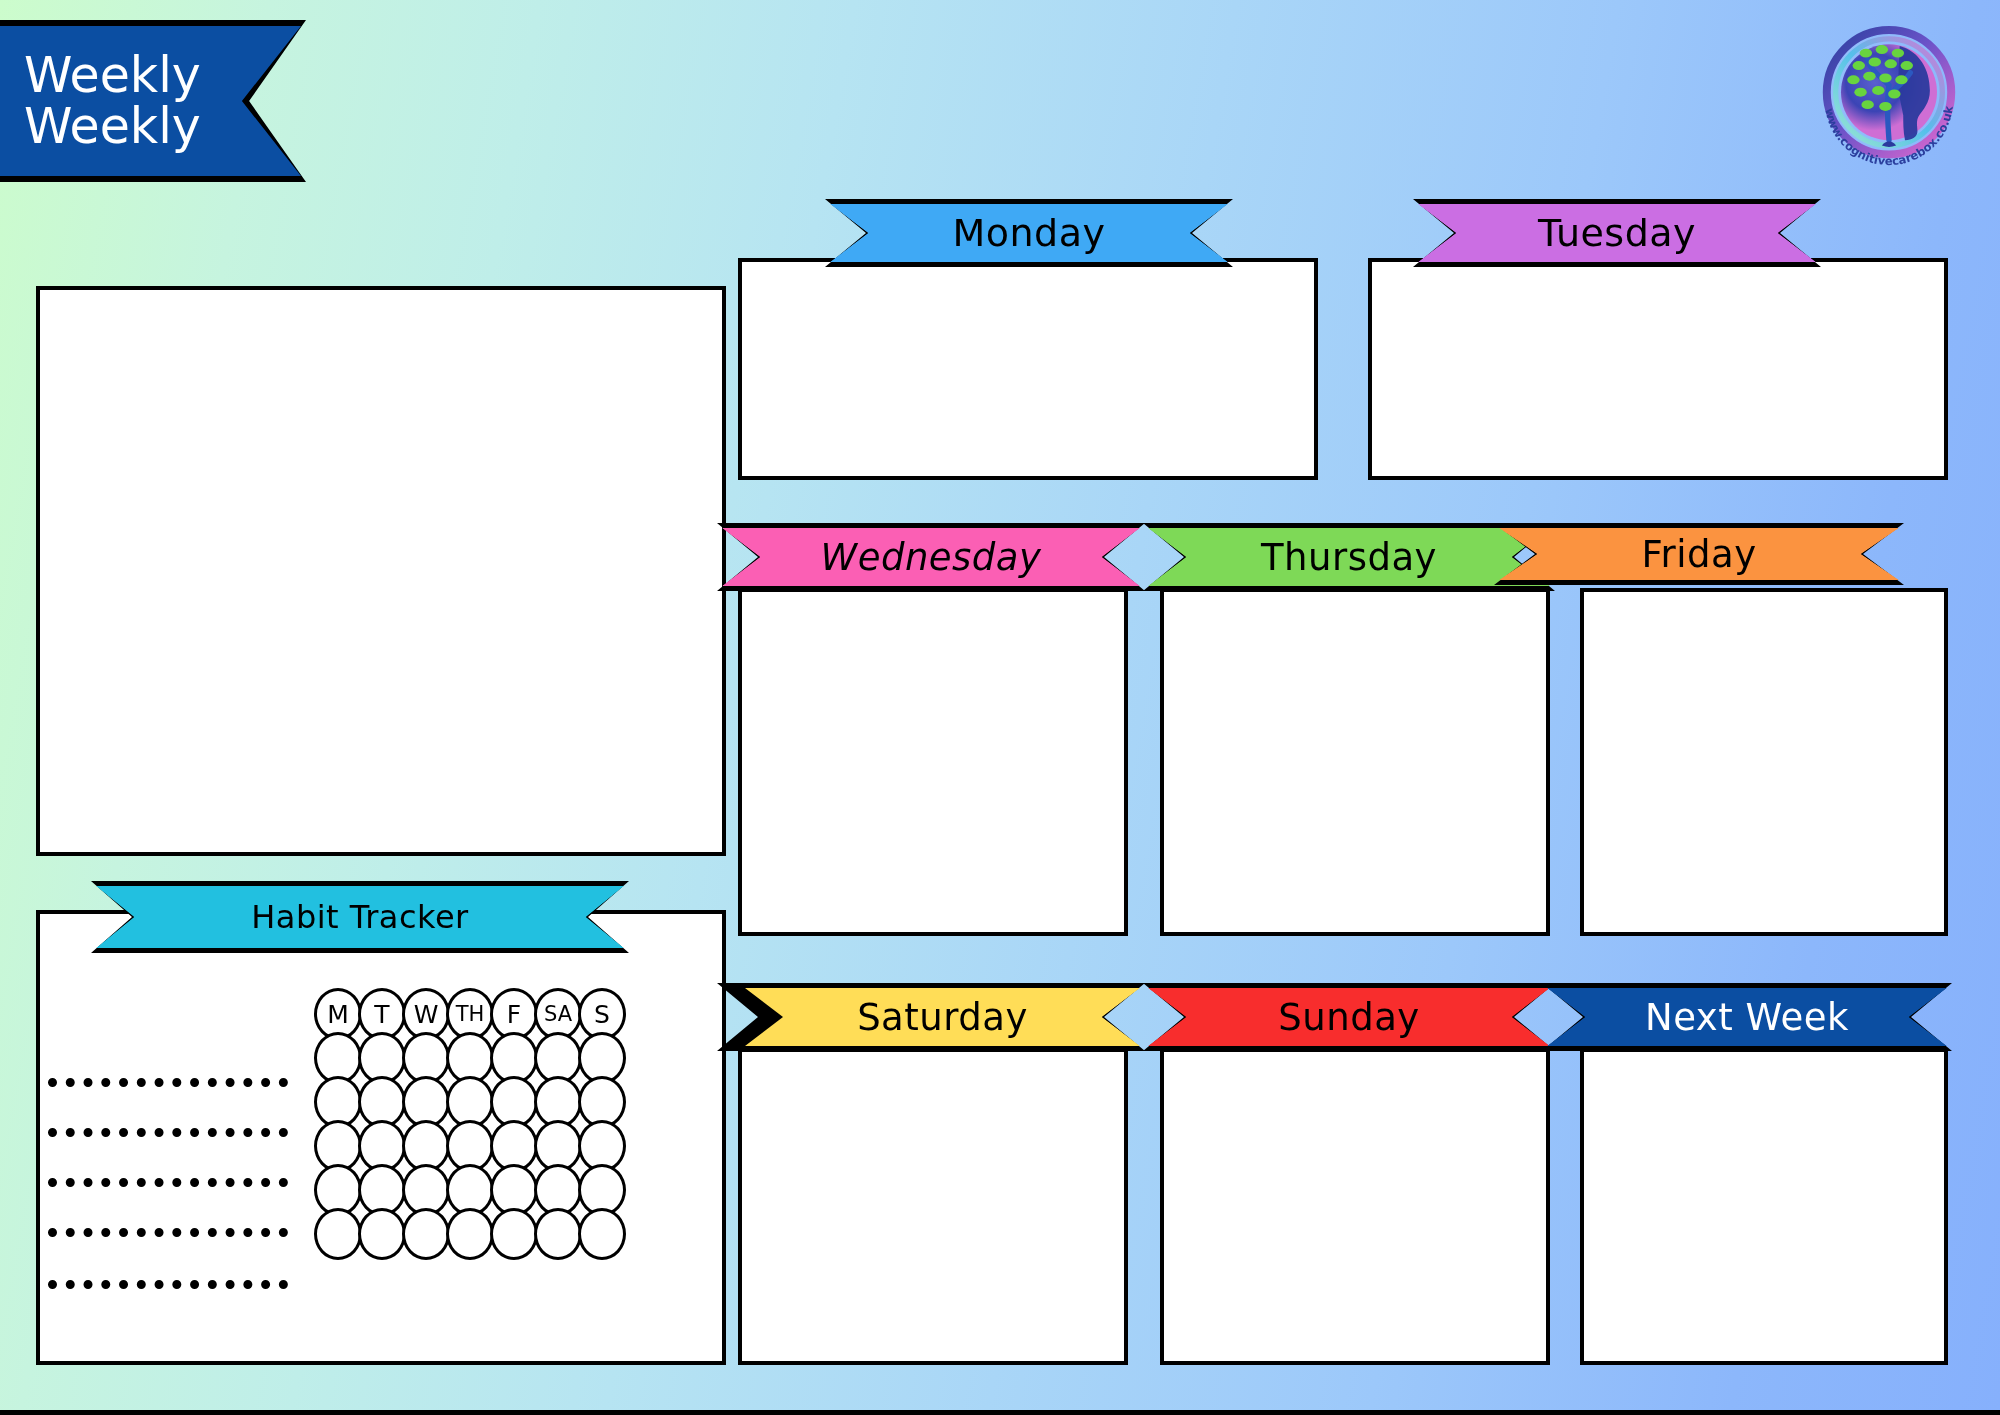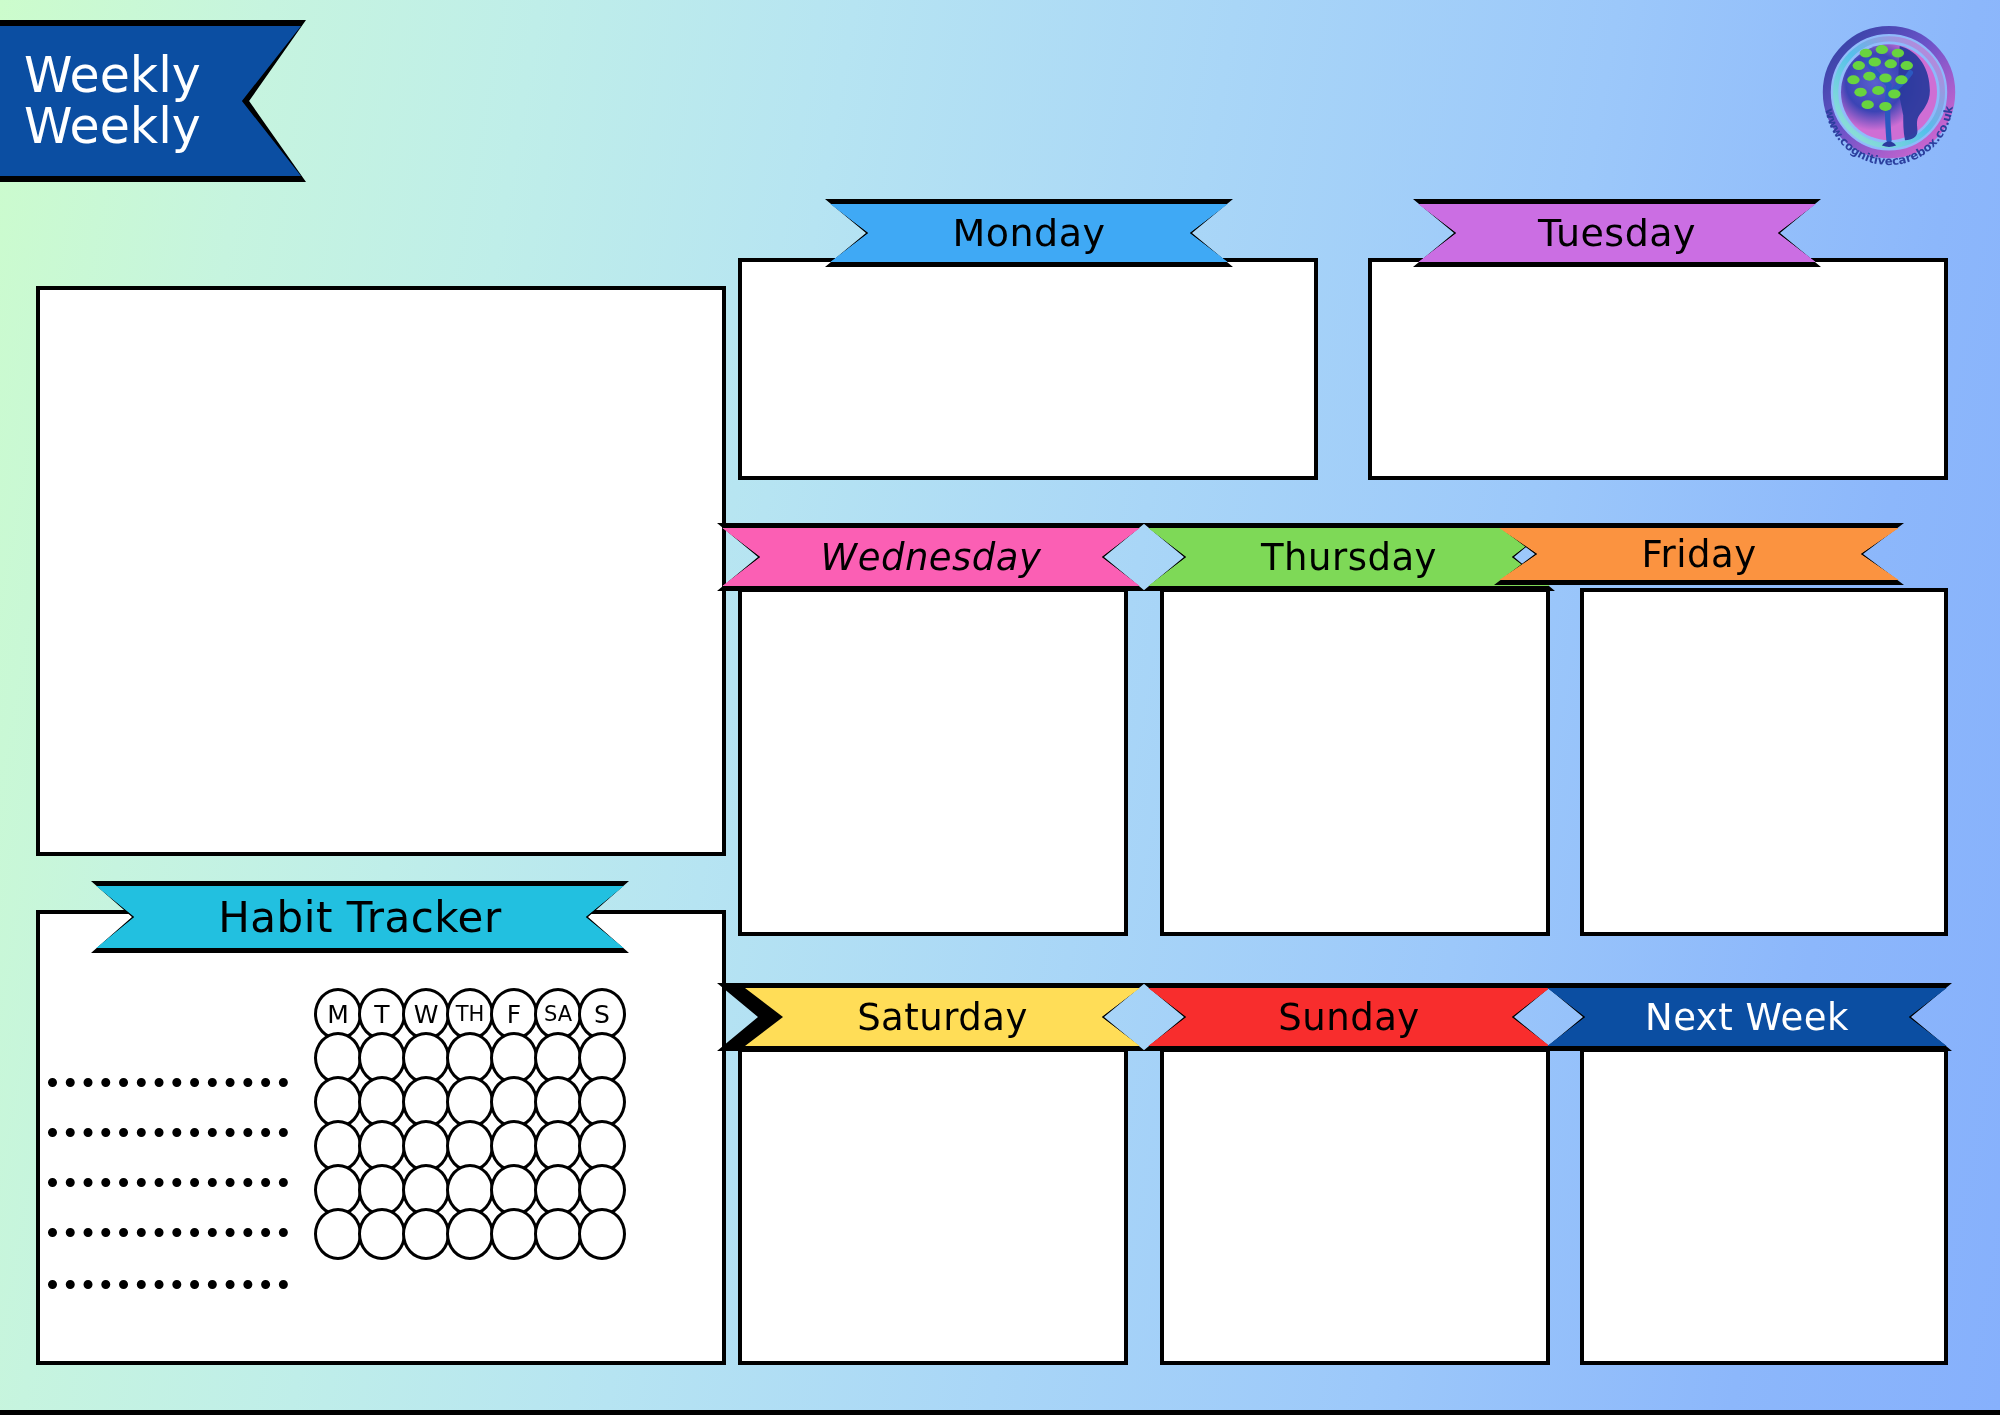--- a/index.html
+++ b/index.html
@@ -274,21 +274,21 @@
     </svg>
   </div>
 
   <div class="box" style="left:36px; top:286px; width:690px; height:570px;"></div>
 
   <div class="box" style="left:36px; top:910px; width:690px; height:455px;"></div>
   <div class="ribbon-wrap" style="left:96px; top:886px; width:528px; height:62px;">
     <div class="ribbon-outline"></div>
     <div class="ribbon-shape">
       <div class="rbg" style="background:#22c0e0;"></div>
-      <span class="ribbon-label" style="color:#000000; font-size:42px;">Habit Tracker</span>
+      <span class="ribbon-label" style="color:#000000; font-size:32px;">Habit Tracker</span>
     </div>
   </div>
 
   <div class="dotline" style="left:48px; top:1078px; width:240px;"></div>
   <div class="dotline" style="left:48px; top:1128px; width:240px;"></div>
   <div class="dotline" style="left:48px; top:1178px; width:240px;"></div>
   <div class="dotline" style="left:48px; top:1228px; width:240px;"></div>
   <div class="dotline" style="left:48px; top:1280px; width:240px;"></div>
 
   <div class="habit-grid" id="habit-grid" style="left:314px; top:988px;">

